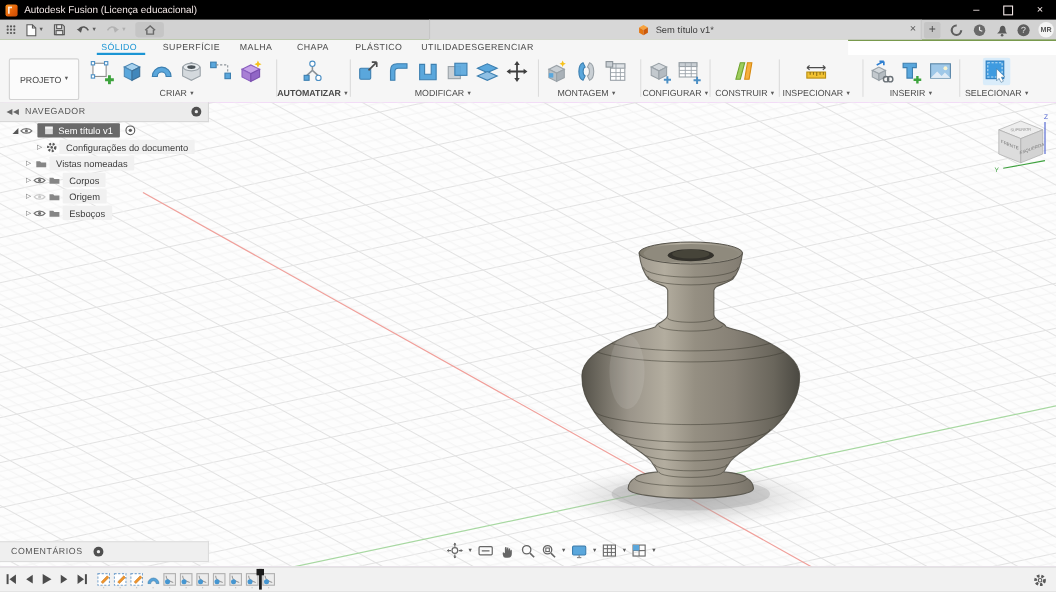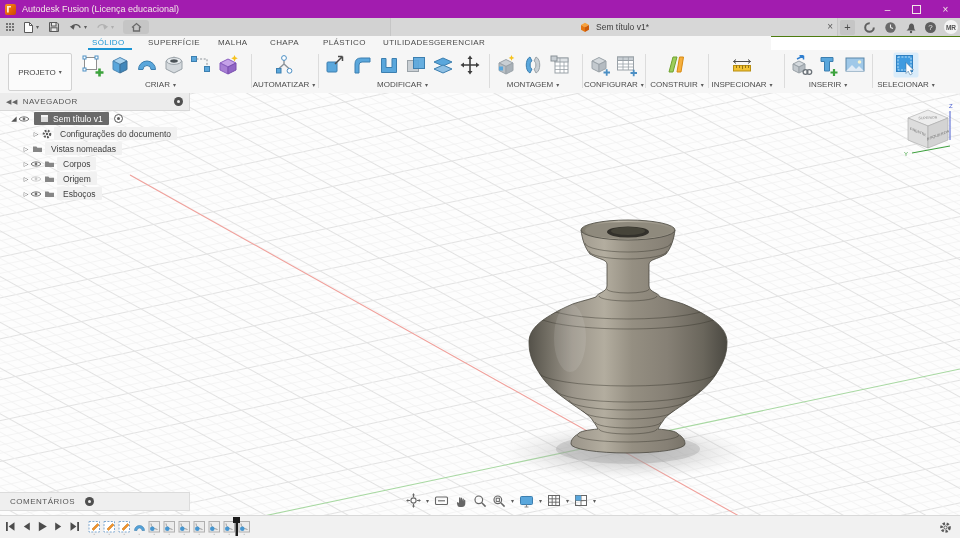--- a/index.html
+++ b/index.html
@@ -1,20 +1,20 @@
 <!DOCTYPE html>
 <html><head>
 <meta charset="utf-8">
 <style>
   html,body{margin:0;padding:0;background:#888;}
   .app{position:relative;width:960px;height:538px;overflow:hidden;background:#fff;
        font-family:"Liberation Sans","DejaVu Sans",sans-serif;-webkit-user-select:none;user-select:none;}
   .abs{position:absolute;}
   
-  .titlebar{position:absolute;left:0;top:0;width:960px;height:18px;background:#a21caf;display:flex;align-items:center;}
+  .titlebar{position:absolute;left:0;top:0;width:960px;height:18px;background:#000000;display:flex;align-items:center;}
   .appicon{width:11px;height:11px;margin:0 6px 0 5px;border-radius:2px;background:linear-gradient(135deg,#f7941e 0%,#e45f08 60%,#c84a05 100%);position:relative;}
   .appicon:before{content:"";position:absolute;left:2px;top:2px;width:4px;height:7px;background:rgba(255,255,255,.85);clip-path:polygon(0 0,100% 0,100% 30%,45% 30%,45% 100%,0 100%);}
   .titletext{color:#f2e7e6;font-size:9px;}
   .winbtns{margin-left:auto;display:flex;height:18px;}
   .winbtn{width:29px;height:18px;display:flex;align-items:center;justify-content:center;color:#f2e7e6;font-size:10px;}
   .maxbox{width:7px;height:7px;border:1px solid #f2e7e6;}
   
   .quickbar{position:absolute;left:0;top:18px;width:960px;height:18px;background:#d2d2d2;border-bottom:1px solid #4d7c0f;}
   .qleft{position:absolute;left:6px;top:0;height:18px;display:flex;align-items:center;gap:9px;}
   .dots9{width:8px;height:8px;display:grid;grid-template-columns:repeat(3,1fr);gap:1px;}
@@ -235,21 +235,21 @@
           </span>
       </div>
       <div class="rlabel">
           <span>CRIAR</span>
           <span class="caret">▾</span>
         </div>
     </div>
 
     <div class="rsep" style="left:251px;"></div>
 
-    <div class="rgroup" style="left:253px;width:62px;">
+    <div class="rgroup" style="left:253px;width:62px;font-weight:bold;">
       <div class="ricons">
         <span class="ricon">
             <svg viewBox="0 0 24 24" width="24" height="24">
               <path d="M12 7 V11 M12 11 L6.5 16 M12 11 L17.5 16" stroke="#8b9298" stroke-width="1.4" fill="none"></path>
               <circle cx="12" cy="5" r="2.4" fill="#fff" stroke="#4c8fc4"></circle>
               <rect x="4.5" y="15.5" width="4.5" height="4.5" fill="#5aa7dc" stroke="#3c7fb0"></rect>
               <circle cx="17.5" cy="17.8" r="2.4" fill="#fff" stroke="#4c8fc4"></circle>
             </svg>
           </span>
       </div>

